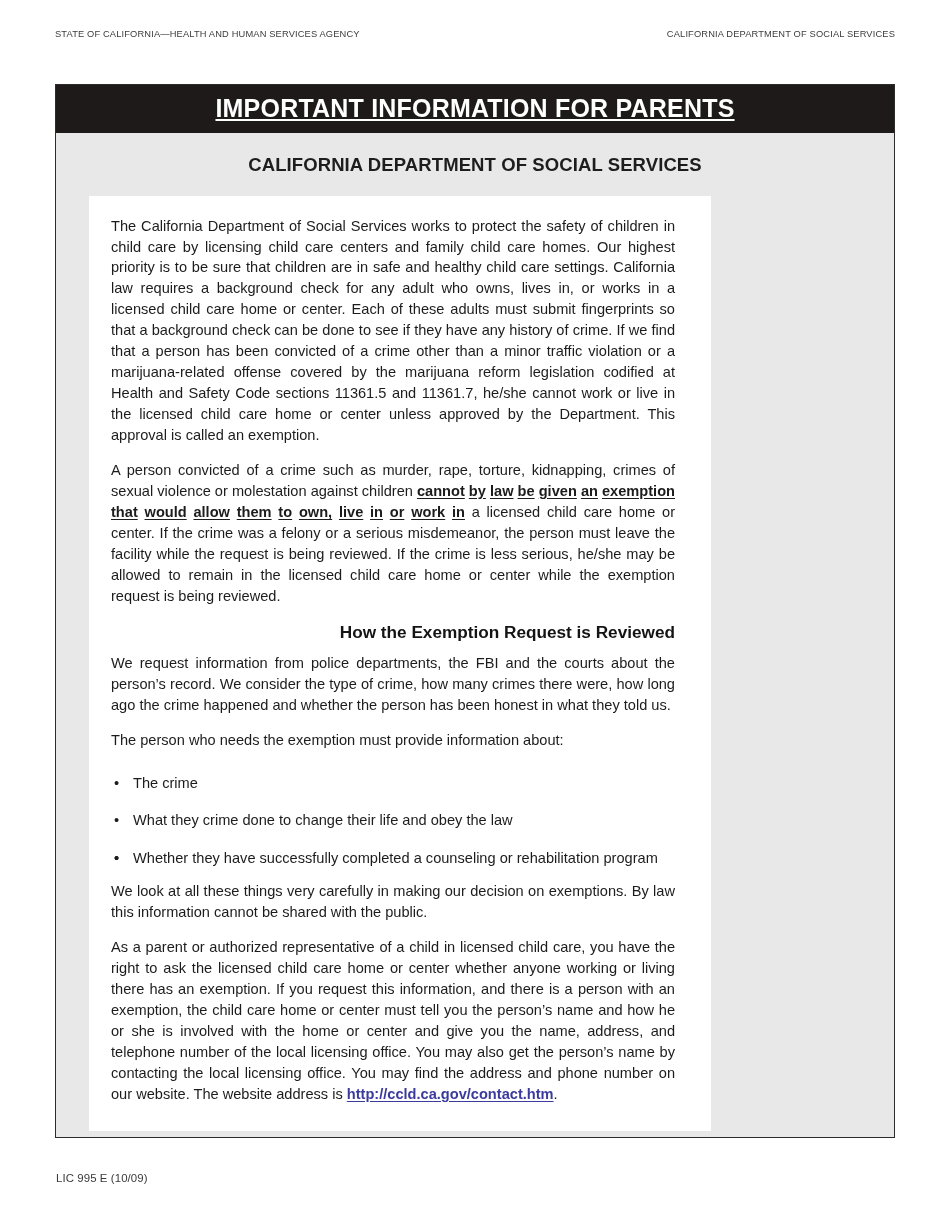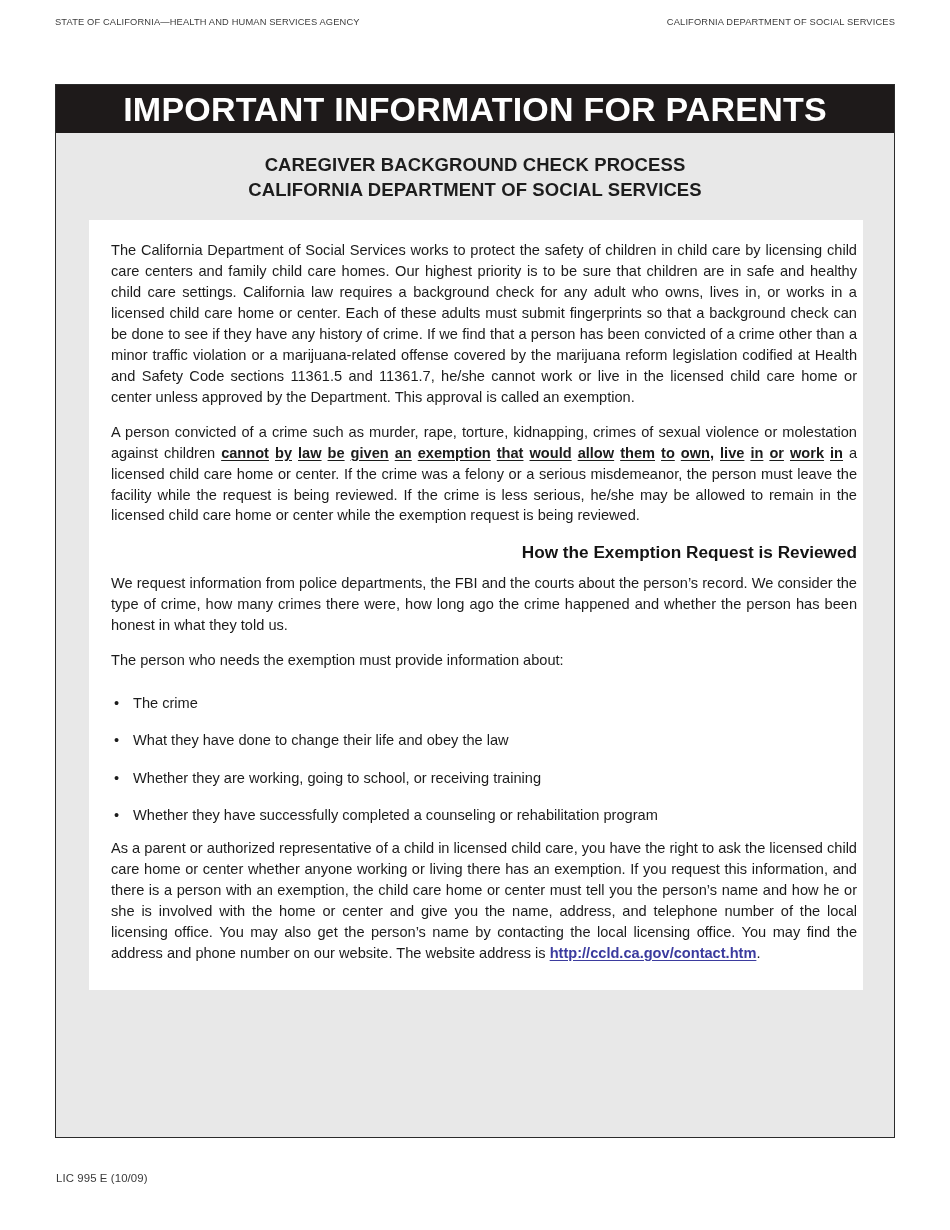--- a/index.html
+++ b/index.html
@@ -18,21 +18,21 @@
   .page {
     position: relative;
     width: 950px;
     height: 1230px;
     box-sizing: border-box;
   }
 
   
   .agency-header {
     position: absolute;
-    top: 17px;
+    top: 29px;
     left: 55px;
     width: 840px;
     display: flex;
     justify-content: space-between;
     align-items: flex-start;
     font-size: 9.3px;
     letter-spacing: 0.15px;
     color: #3b3b3b;
     font-family: "Liberation Sans", sans-serif;
   }
@@ -58,46 +58,47 @@
     text-align: center;
     padding: 12px 10px 13px;
     box-sizing: border-box;
     height: 48px;
     display: flex;
     align-items: center;
     justify-content: center;
   }
   .title-banner h1 {
     margin: 0;
-    font-size: 34px;
+    font-size: 25px;
     font-weight: bold;
     letter-spacing: 0.2px;
     line-height: 1;
+    text-decoration: underline;
   }
 
   
   .subtitle-block {
     text-align: center;
     padding: 20px 10px 18px;
     color: #1d1d1d;
   }
   .subtitle-block .sub-line {
     font-size: 18.5px;
     font-weight: bold;
     line-height: 1.33;
     letter-spacing: 0.1px;
   }
 
   
   .content-card {
     background: #ffffff;
     margin: 0 33px 0 33px;
-    padding: 20px 6px 14px 22px;
-    box-sizing: border-box;
-    width: 774px;
+    padding: 20px 36px 14px 22px;
+    box-sizing: border-box;
+    width: 622px;
   }
 
   p.body-text {
     margin: 0 0 14px 0;
     font-size: 14.6px;
     line-height: 1.435;
     text-align: justify;
     color: #1c1c1c;
   }
   p.body-text.tight { margin-bottom: 22px; }
@@ -170,21 +171,20 @@
     <span class="right">CALIFORNIA DEPARTMENT OF SOCIAL SERVICES</span>
   </div>
 
   <div class="outer-panel">
 
     <div class="title-banner">
       <h1>IMPORTANT INFORMATION FOR PARENTS</h1>
     </div>
 
     <div class="subtitle-block">
-      <div class="sub-line">CAREGIVER BACKGROUND CHECK PROCESS</div>
       <div class="sub-line">CALIFORNIA DEPARTMENT OF SOCIAL SERVICES</div>
     </div>
 
     <div class="content-card">
 
       <p class="body-text">The California Department of Social Services works to protect the safety of children in child care by licensing child care centers and family child care homes. Our highest priority is to be sure that children are in safe and healthy child care settings. California law requires a background check for any adult who owns, lives in, or works in a licensed child care home or center. Each of these adults must submit fingerprints so that a background check can be done to see if they have any history of crime. If we find that a person has been convicted of a crime other than a minor traffic violation or a marijuana-related offense covered by the marijuana reform legislation codified at Health and Safety Code sections 11361.5 and 11361.7, he/she cannot work or live in the licensed child care home or center unless approved by the Department. This approval is called an exemption.</p>
 
       <p class="body-text"><span>A person convicted of a crime such as murder, rape, torture, kidnapping, crimes of sexual violence or molestation against children </span><span class="bold-ul"><u>cannot</u> <u>by</u> <u>law</u> <u>be</u> <u>given</u> <u>an</u> <u>exemption</u> <u>that</u> <u>would</u> <u>allow</u> <u>them</u> <u>to</u> <u>own,</u> <u>live</u> <u>in</u> <u>or</u> <u>work</u> <u>in</u></span><span> a licensed child care home or center. If the crime was a felony or a serious misdemeanor, the person must leave the facility while the request is being reviewed. If the crime is less serious, he/she may be allowed to remain in the licensed child care home or center while the exemption request is being reviewed.</span></p>
 
       <h2 class="section-head">How the Exemption Request is Reviewed</h2>
@@ -193,33 +193,33 @@
 
       <p class="body-text tight">The person who needs the exemption must provide information about:</p>
 
       <ul class="bullets">
         <li>
           <span class="bullet-dot">•</span>
           <span>The crime</span>
         </li>
         <li>
           <span class="bullet-dot">•</span>
-          <span>What they have done to change their life and obey the law</span>
-        </li>
-        <li>
-          <span class="bullet-dot">•</span>
-          <span>Whether they are working, going to school, or receiving training</span>
+          <span>What they crime done to change their life and obey the law</span>
+        </li>
+        <li>
+          <span class="bullet-dot">•</span>
         </li>
         <li>
           <span class="bullet-dot">•</span>
           <span>Whether they have successfully completed a counseling or rehabilitation program</span>
         </li>
       </ul>
 
 
+      <p class="body-text">We look at all these things very carefully in making our decision on exemptions. By law this information cannot be shared with the public.</p>
 
 
       <p class="body-text last"><span>As a parent or authorized representative of a child in licensed child care, you have the right to ask the licensed child care home or center whether anyone working or living there has an exemption. If  you request this information, and there is a person with an exemption, the child care home or center must tell you the person’s name and how he or she is involved with the home or center and give you the name, address, and telephone number of the local licensing office. You may also get the person’s name by contacting the local licensing office. You may find the address and phone number on our website. The website address is </span><a class="weblink" href="#">http://ccld.ca.gov/contact.htm</a><span>.</span></p>
 
     </div>
   </div>
 
   <div class="form-number">LIC 995 E (10/09)</div>
 
 </div>

